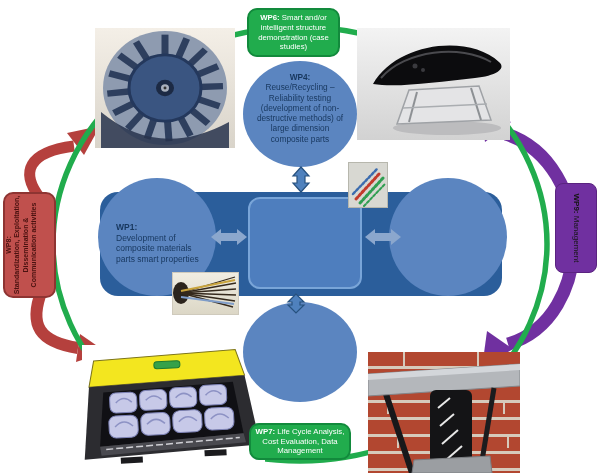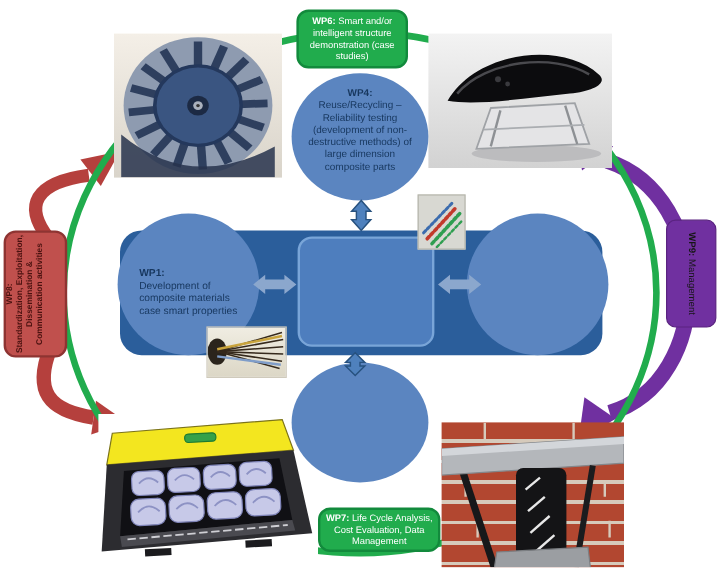--- a/index.html
+++ b/index.html
@@ -29,21 +29,21 @@
   
   .node-text{position:absolute;color:#17375E;font-size:8.5px;line-height:1.24;z-index:8;}
   .tagb{font-weight:bold;}
   .tag-block{display:block;font-weight:bold;}
   .center{text-align:center;}
   
   .gbox{position:absolute;background:#21AC4D;border:2px solid #128A3C;border-radius:10px;
         color:#ffffff;font-size:7.8px;line-height:1.25;text-align:center;z-index:9;
         display:flex;align-items:center;justify-content:center;padding:2px 4px;box-sizing:border-box;}
   .wp6box{left:247px;top:8px;width:93px;height:49px;}
-  .wp7box{left:265px;top:423px;width:102px;height:37px;}
+  .wp7box{left:249px;top:423px;width:102px;height:37px;}
   .rbox{left:3px;top:192px;width:53px;height:106px;background:#C0504D;border:2px solid #8E3432;
         border-radius:10px;position:absolute;z-index:9;box-sizing:border-box;}
   .rbox-text{position:absolute;width:100px;height:50px;left:50%;top:50%;
         transform:translate(-50%,-50%) rotate(-90deg);text-align:center;
         color:#4A1210;font-weight:bold;font-size:7px;line-height:1.2;}
   .pbox{left:555px;top:183px;width:42px;height:90px;background:#7030A0;border:1.5px solid #5A2380;
         border-radius:8px;position:absolute;z-index:9;box-sizing:border-box;}
   .pbox-text{position:absolute;width:84px;height:36px;left:50%;top:50%;
         transform:translate(-50%,-50%) rotate(90deg);text-align:center;
         color:#161616;font-size:8px;line-height:36px;}
@@ -214,21 +214,21 @@
 
   <svg class="layer" width="600" height="473" style="z-index:7;pointer-events:none">
     <polygon points="301,167 293,176 297,176 297,183 293,183 301,192 309,183 305,183 305,176 309,176" fill="#4F81BD" stroke="#27517E" stroke-width="1.2"></polygon>
     <polygon points="296,294 288,302 292,302 292,305 288,305 296,313 304,305 300,305 300,302 304,302" fill="#4F81BD" stroke="#27517E" stroke-width="1.2"></polygon>
     <polygon points="211,237 221,229 221,233 237,233 237,229 247,237 237,245 237,241 221,241 221,245" fill="#8BA7CD"></polygon>
     <polygon points="365,237 375,229 375,233 391,233 391,229 401,237 391,245 391,241 375,241 375,245" fill="#8BA7CD"></polygon>
   </svg>
 
   <div class="node-text" style="left:116px;top:203px;width:86px;margin-top:19px;">
     <span class="tag-block">WP1:</span>
-    <span>Development of composite materials case smart properties</span>
+    <span>Development of composite materials parts smart properties</span>
   </div>
   <div class="node-text center" style="left:252px;top:72px;width:96px;font-size:8.3px;">
     <span class="tag-block">WP4:</span>
     <span>Reuse/Recycling – Reliability testing (development of non-destructive methods) of large dimension composite parts</span>
   </div>
 
   <div class="gbox wp6box">
     <div>
       <span class="tagb">WP6:</span>
       <span>Smart and/or intelligent structure demonstration (case studies)</span>

